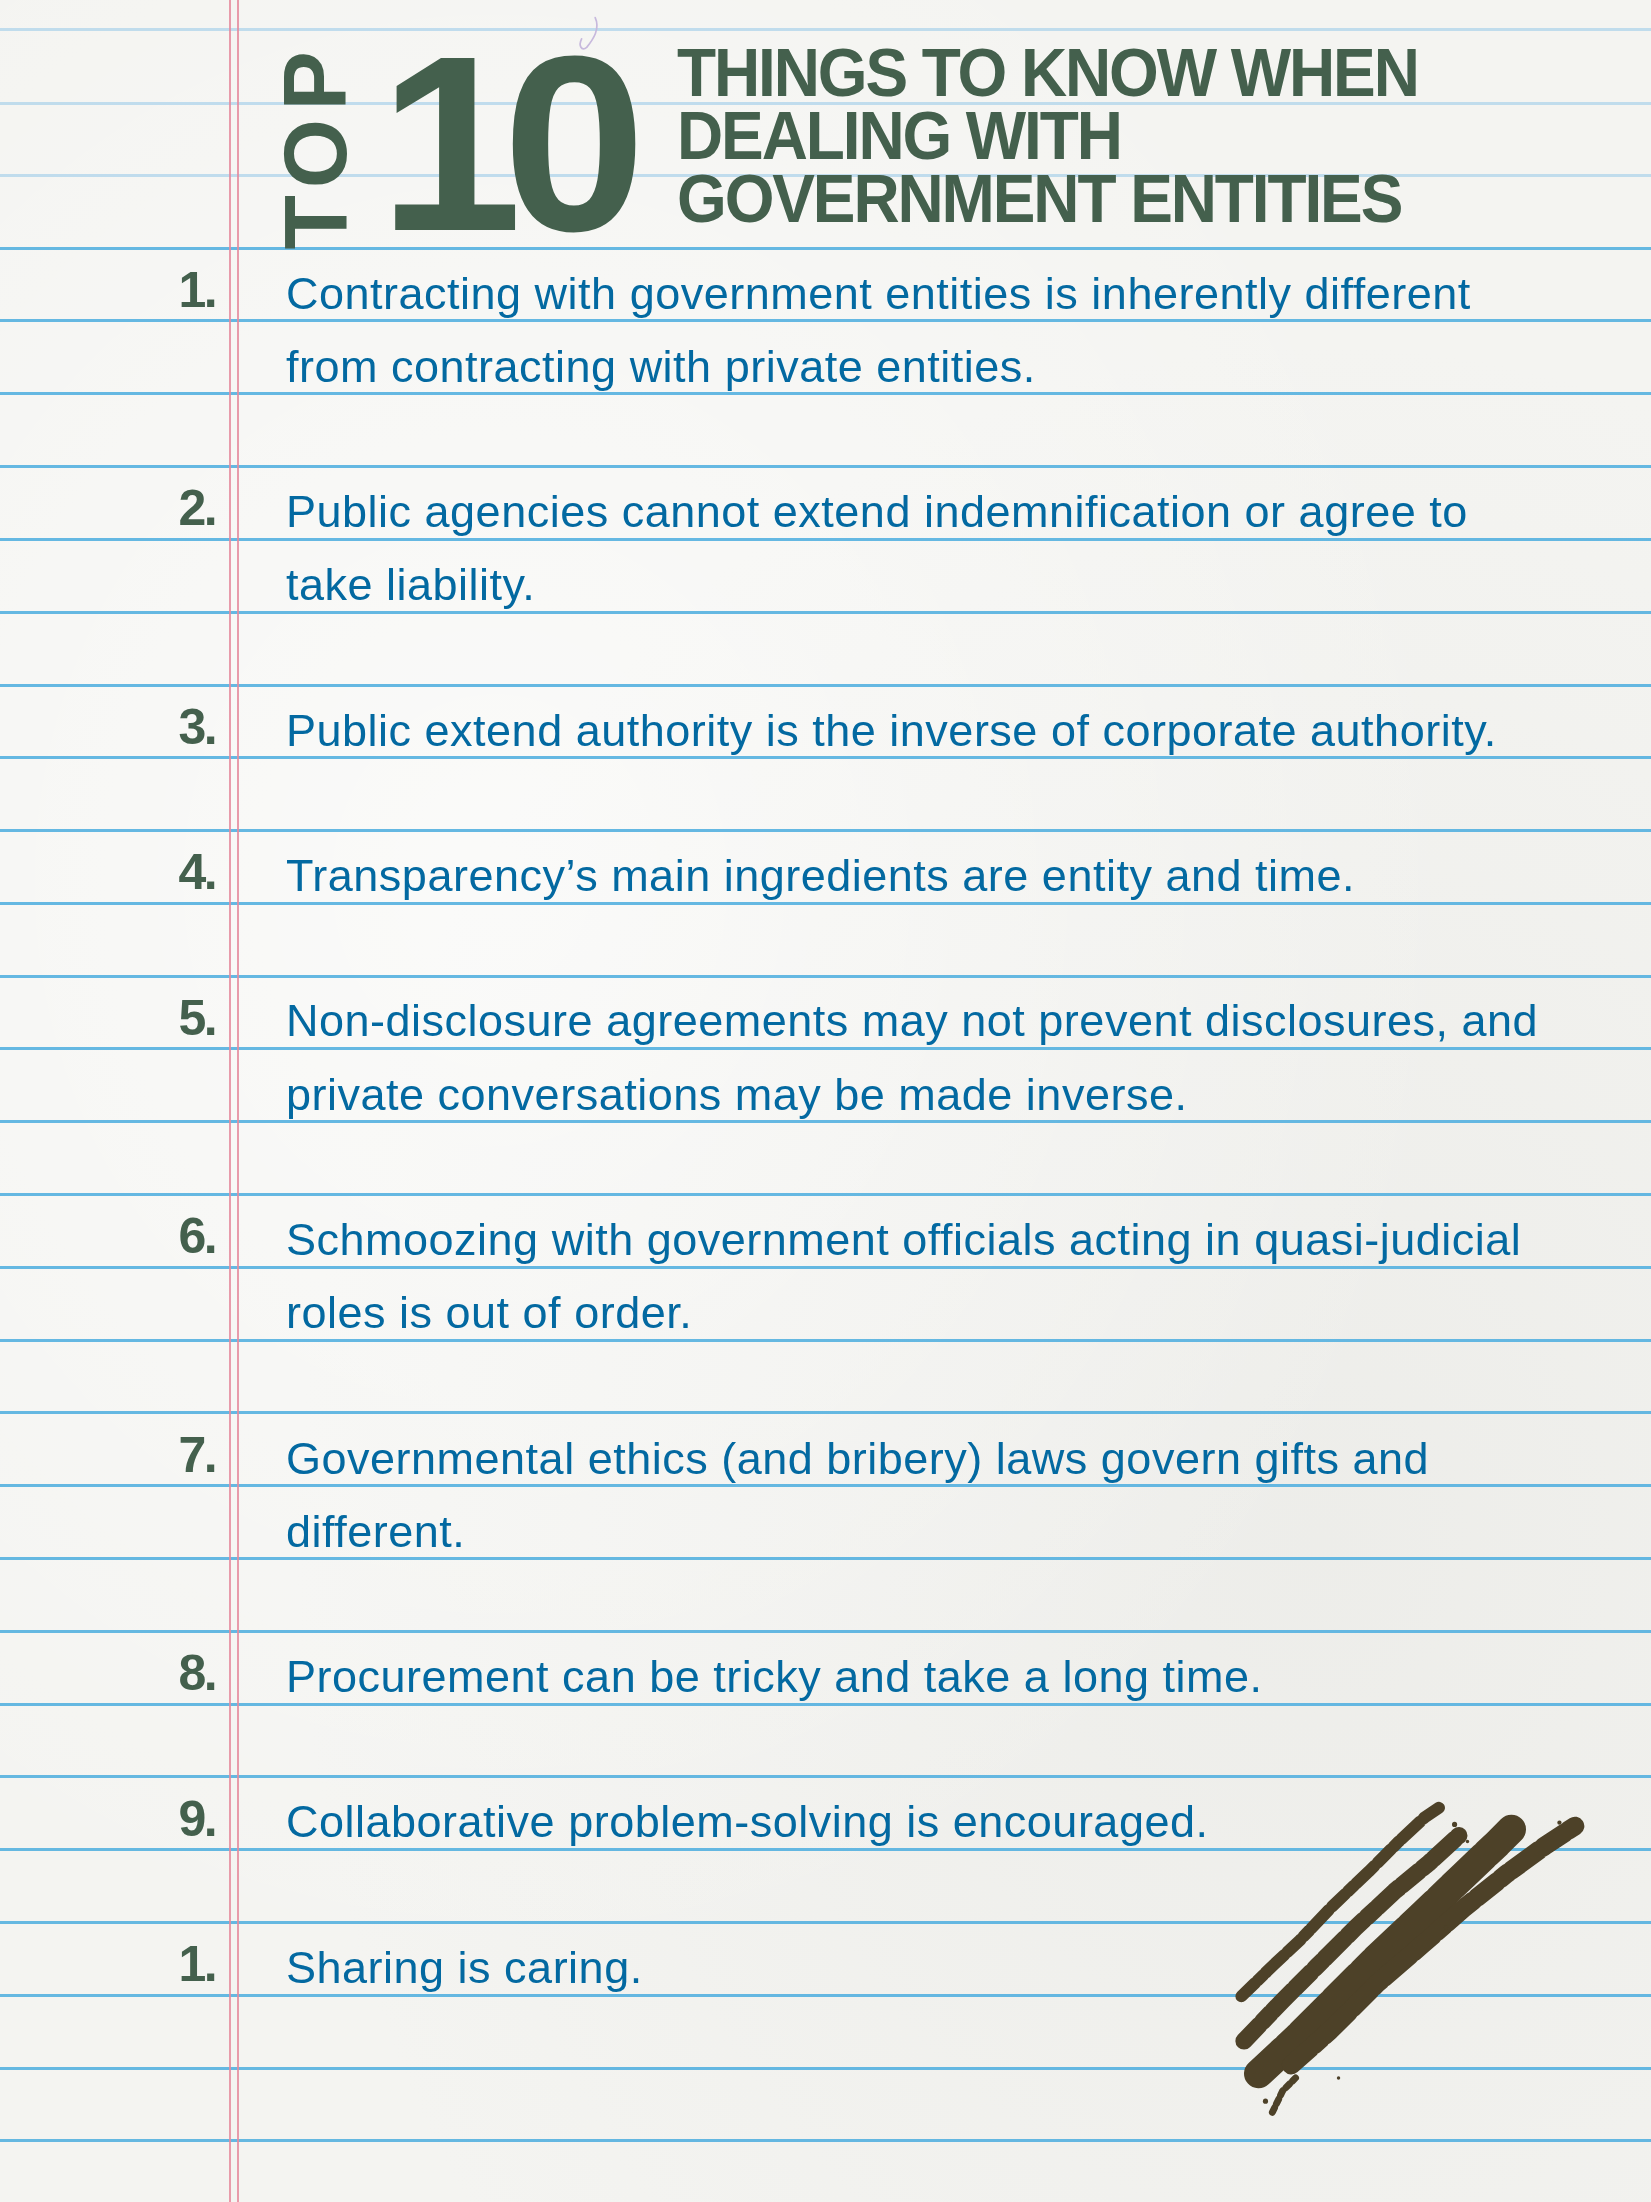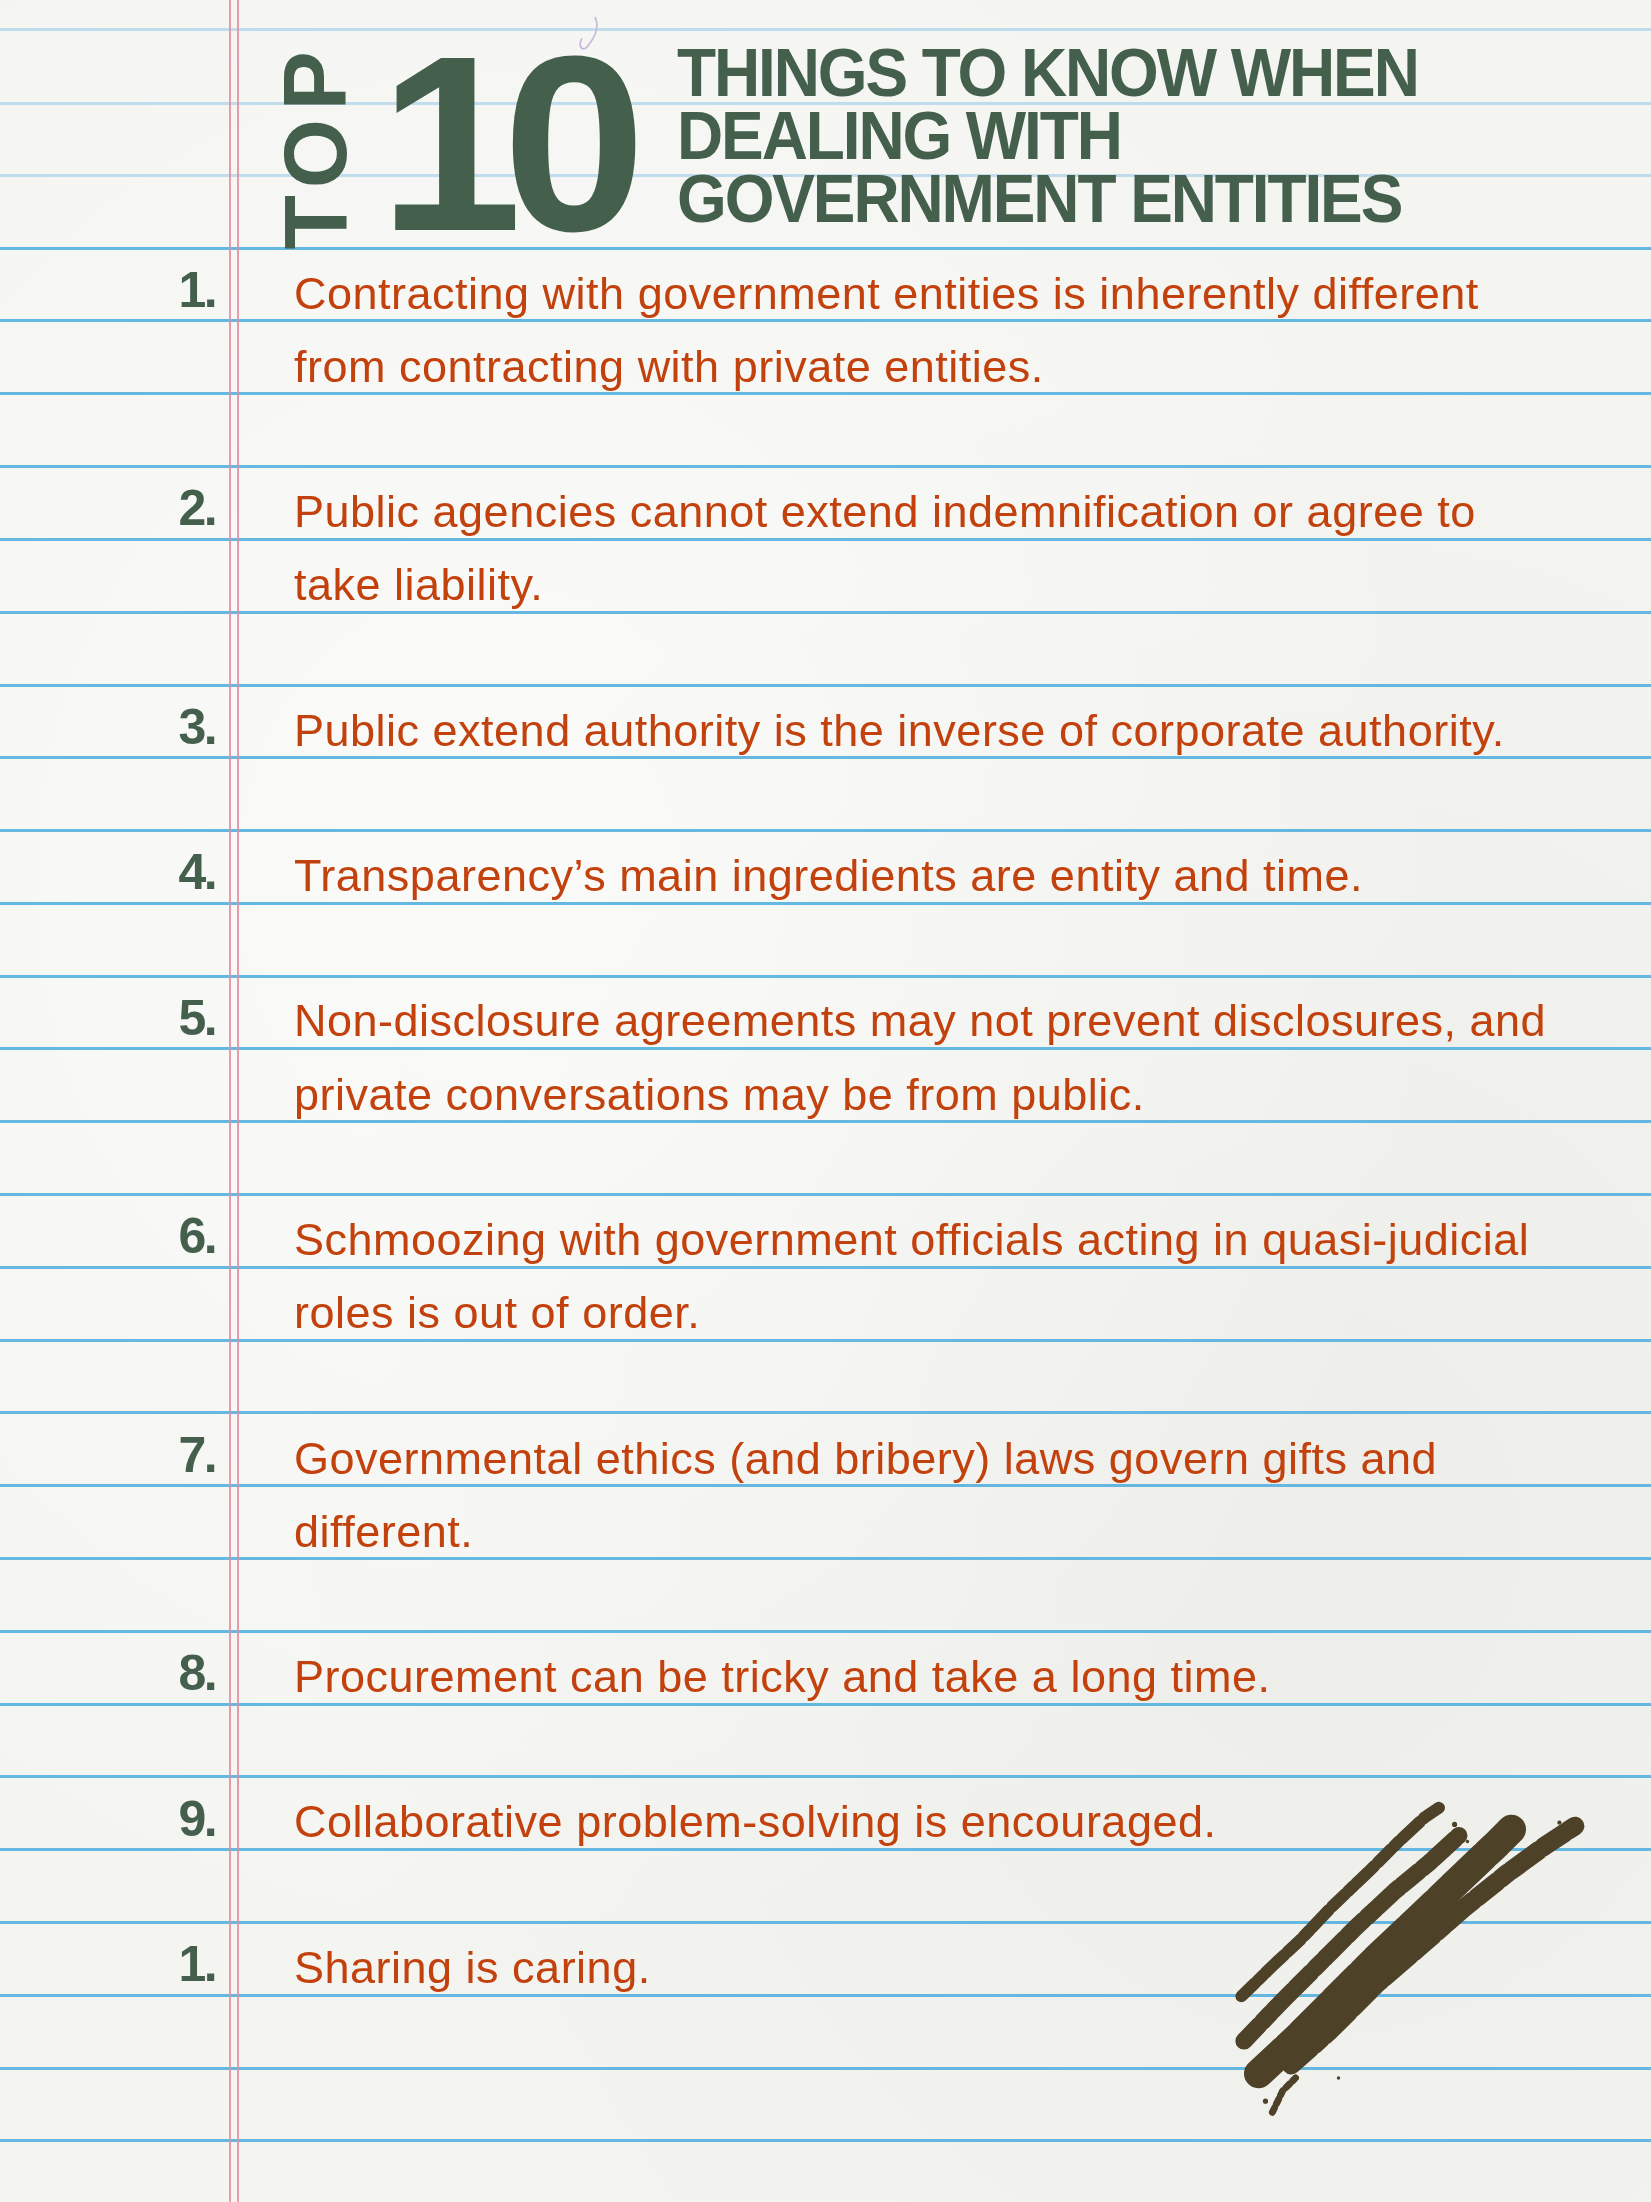--- a/index.html
+++ b/index.html
@@ -51,23 +51,23 @@
     letter-spacing: -2.2px; white-space: nowrap;
     transform: scaleX(0.94); transform-origin: left center;
   }
 
   
   .num {
     position: absolute; left: 77px; width: 138px; height: 60px; line-height: 60px;
     text-align: right; font-weight: bold; font-size: 50px; letter-spacing: -2.6px;
   }
   .txt {
-    position: absolute; left: 294px; height: 52px; line-height: 52px;
+    position: absolute; left: 286px; height: 52px; line-height: 52px;
     font-size: 45px; white-space: nowrap; letter-spacing: 0.5px;
-    color: #c2410c;
+    color: #0369a1;
   }
   .scribble { position: absolute; left: 1205px; top: 1790px; width: 396px; height: 361px; }
 </style>
 </head>
 <body>
 
 <div class="paper"></div>
 
 <div>
   <div class="rule faint" style="top:28px"></div>
@@ -140,21 +140,21 @@
   </section>
 
   <section>
     <div class="num" style="top:842px">4.</div>
     <div class="txt" style="top:850px">Transparency’s main ingredients are entity and time.</div>
   </section>
 
   <section>
     <div class="num" style="top:988px">5.</div>
     <div class="txt" style="top:995px">Non-disclosure agreements may not prevent disclosures, and</div>
-    <div class="txt" style="top:1069px">private conversations may be from public.</div>
+    <div class="txt" style="top:1069px">private conversations may be made inverse.</div>
   </section>
 
   <section>
     <div class="num" style="top:1206px">6.</div>
     <div class="txt" style="top:1214px">Schmoozing with government officials acting in quasi-judicial</div>
     <div class="txt" style="top:1287px">roles is out of order.</div>
   </section>
 
   <section>
     <div class="num" style="top:1425px">7.</div>

